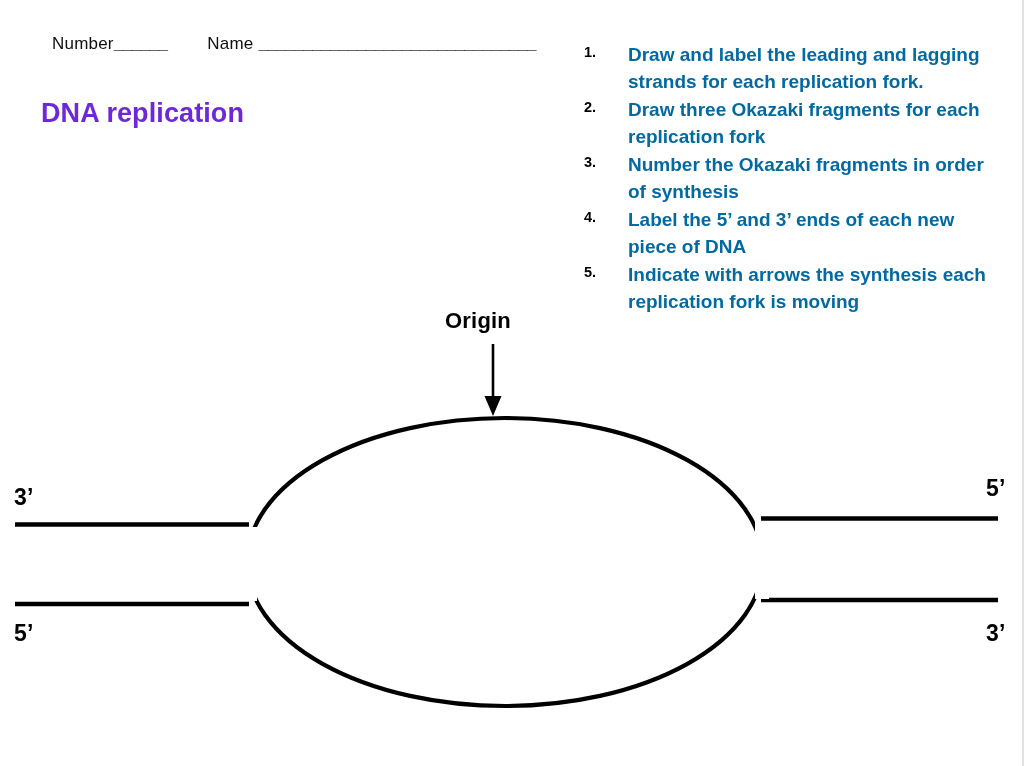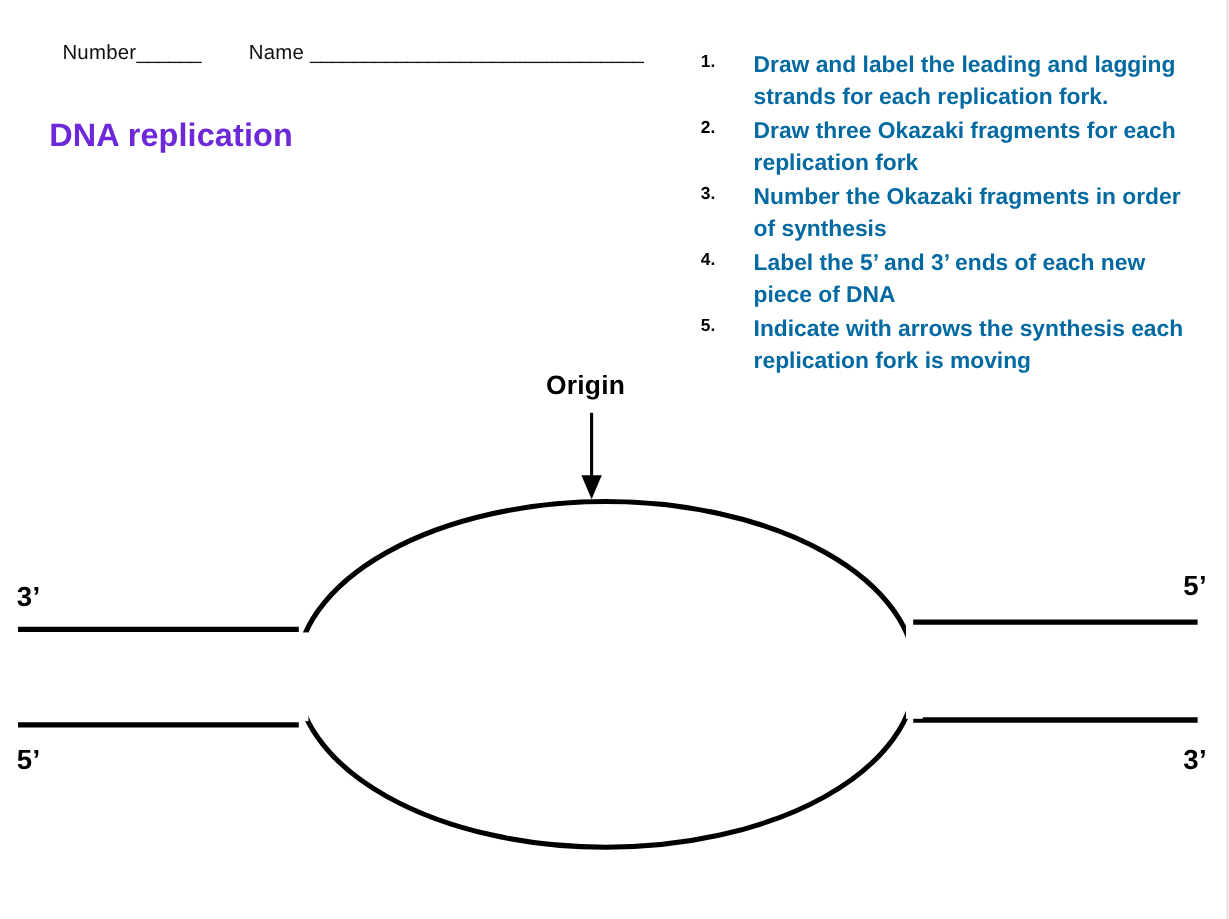--- a/index.html
+++ b/index.html
@@ -26,21 +26,21 @@
     position: absolute;
     left: 36px;
     top: 34px;
     font-size: 17px;
     font-weight: 400;
     letter-spacing: 0.2px;
     white-space: nowrap;
     color: #101010;
   }
   #header-fields .field-label { font-weight: 400; margin-left: 16px; }
-  #header-fields .rule { font-weight: 400; letter-spacing: -0.5px; }
+  #header-fields .rule { font-weight: 700; letter-spacing: -0.5px; }
   #header-fields .gap { display: inline-block; width: 14px; }
 
   
   #worksheet-title {
     position: absolute;
     left: 41px;
     top: 98px;
     font-size: 27px;
     font-weight: bold;
     letter-spacing: 0.1px;
@@ -70,21 +70,21 @@
     flex: 1 1 auto;
     font-size: 19px;
     font-weight: bold;
     line-height: 1.42;
     color: #0369a1;
   }
 
   
   #origin-label {
     position: absolute;
-    left: 455px;
+    left: 445px;
     top: 308px;
     font-size: 22px;
     font-weight: bold;
     letter-spacing: 0.2px;
   }
 
   
   #dna-diagram {
     position: absolute;
     left: 0;

